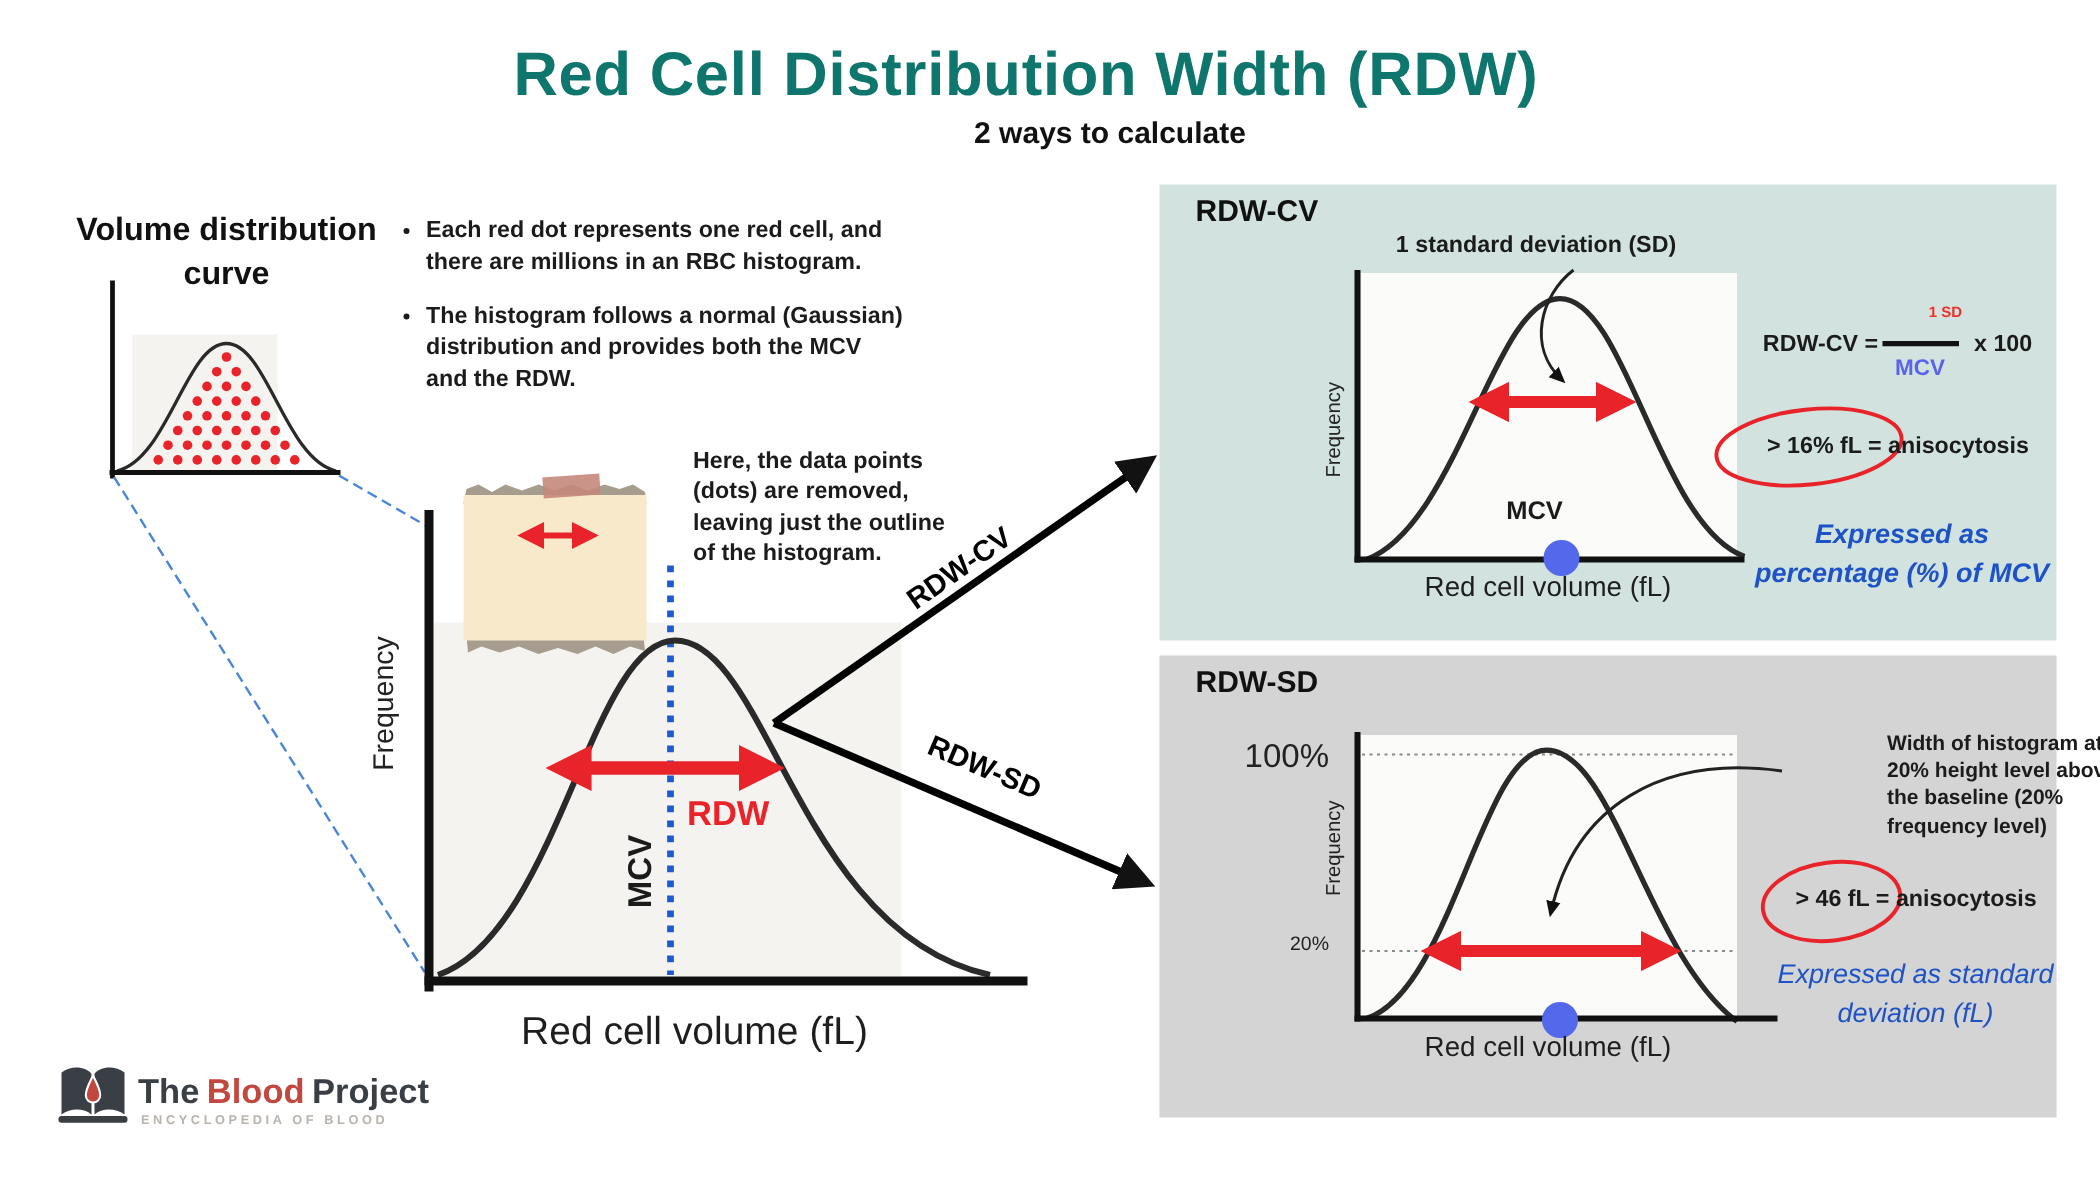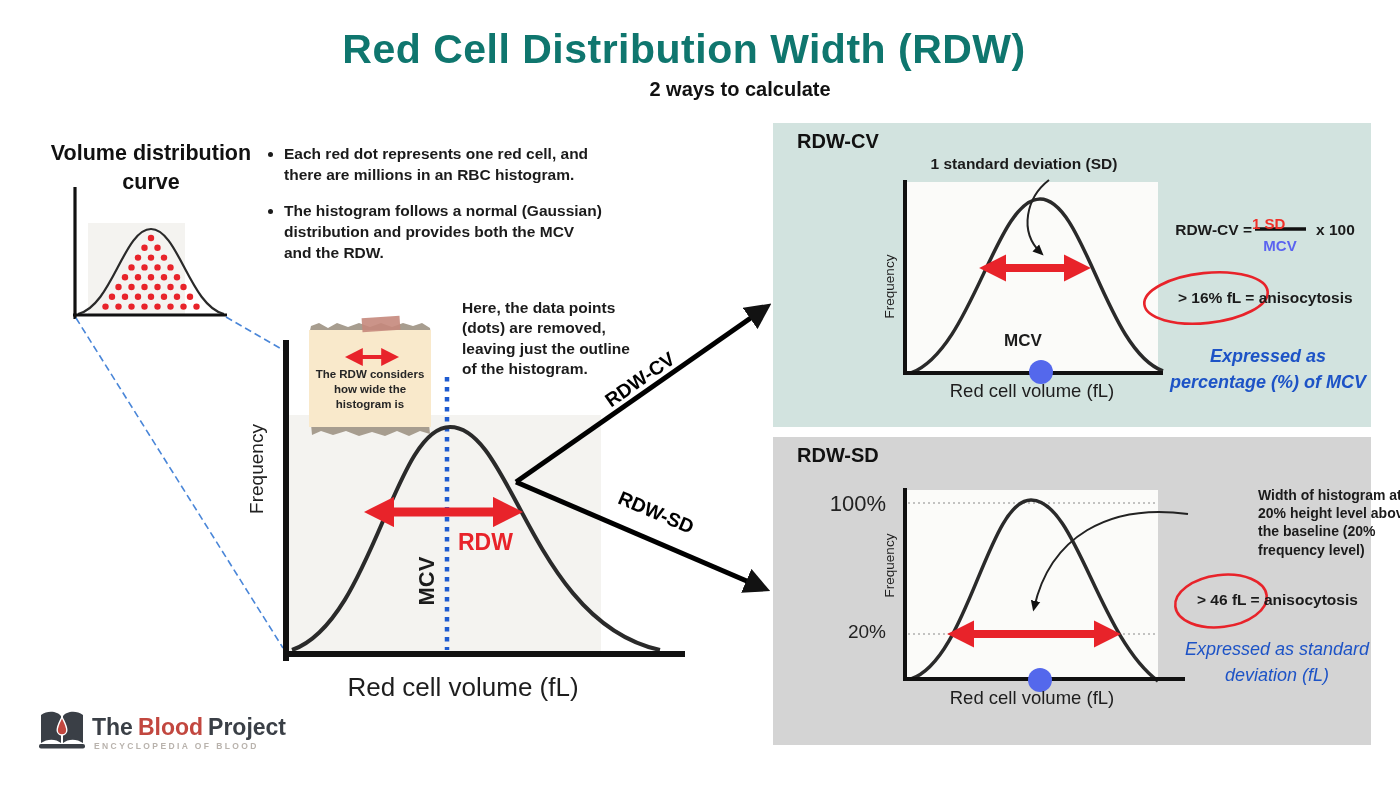--- a/index.html
+++ b/index.html
@@ -31,23 +31,23 @@
   #branch-sd-label{left:594px;top:501px;width:124px;font-size:19.5px;font-weight:bold;text-align:center;transform:rotate(23deg);color:#000;}
   #cv-title{left:797px;top:130px;font-size:20px;font-weight:bold;color:#111;}
   #sd-title{left:797px;top:444px;font-size:20px;font-weight:bold;color:#111;}
   #cv-sd-annot{left:919px;top:155px;width:210px;font-size:15.5px;font-weight:bold;text-align:center;}
   #cv-freq{left:844px;top:279px;width:90px;font-size:13.5px;text-align:center;transform:rotate(-90deg);color:#222;}
   #sd-freq{left:844px;top:558px;width:90px;font-size:13.5px;text-align:center;transform:rotate(-90deg);color:#222;}
   #cv-mcv{left:993px;top:331px;width:60px;font-size:17px;font-weight:bold;text-align:center;}
   #cv-xlabel{left:932px;top:380px;width:200px;font-size:18.5px;font-weight:500;text-align:center;color:#1e1e1e;}
   #sd-xlabel{left:932px;top:687px;width:200px;font-size:18.5px;font-weight:500;text-align:center;color:#1e1e1e;}
   #sd-tick100{left:818px;top:491px;width:68px;font-size:22px;text-align:right;color:#222;}
-  #sd-tick20{left:818px;top:621px;width:68px;font-size:19px;text-align:right;color:#222;}
+  #sd-tick20{left:818px;top:621px;width:68px;font-size:13px;text-align:right;color:#222;}
   #formula-lhs{left:1158px;top:221px;width:94px;font-size:15.5px;font-weight:bold;text-align:right;}
-  #formula-num{left:1252px;top:215px;width:56px;font-size:15px;font-weight:bold;text-align:left;color:var(--formula-red);}
+  #formula-num{left:1252px;top:203px;width:56px;font-size:10px;font-weight:bold;text-align:right;color:var(--formula-red);}
   #formula-den{left:1252px;top:237px;width:56px;font-size:15px;font-weight:bold;text-align:center;color:var(--formula-blue);}
   #formula-mult{left:1316px;top:221px;font-size:15.5px;font-weight:bold;}
   #cv-threshold{left:1178px;top:289px;font-size:15.5px;font-weight:bold;}
   #cv-expressed{left:1166px;top:343px;width:204px;font-size:18px;font-weight:bold;font-style:italic;text-align:center;line-height:1.45;color:var(--blue-text);}
   #sd-annotation{left:1258px;top:486px;width:168px;font-size:14px;font-weight:bold;line-height:1.3;}
   #sd-threshold{left:1197px;top:591px;font-size:15.5px;font-weight:bold;}
   #sd-expressed{left:1170px;top:636px;width:214px;font-size:18px;font-weight:normal;font-style:italic;text-align:center;line-height:1.45;color:var(--blue-text);}
   #logo{left:38px;top:708px;width:300px;height:56px;}
   #logo-text{position:absolute;left:54px;top:6px;white-space:nowrap;
              font-family:Liberation Sans, sans-serif;font-size:23px;font-weight:bold;color:var(--logo-dark);}
@@ -182,21 +182,20 @@
 
   <div class="t" id="page-title">Red Cell Distribution Width (RDW)</div>
   <div class="t" id="page-subtitle">2 ways to calculate</div>
 
   <div class="t" id="vol-heading">Volume distribution curve</div>
   <ul class="t" id="intro-bullets">
     <li>Each red dot represents one red cell, and there are millions in an RBC histogram.</li>
     <li>The histogram follows a normal (Gaussian) distribution and provides both the MCV and the RDW.</li>
   </ul>
   <div class="t" id="removed-text">Here, the data points (dots) are removed, leaving just the outline of the histogram.</div>
-  <div class="t" id="note-text">The RDW considers how wide the histogram is</div>
 
   <div class="t" id="main-freq">Frequency</div>
   <div class="t" id="main-mcv">MCV</div>
   <div class="t" id="main-rdw">RDW</div>
   <div class="t" id="main-xlabel">Red cell volume (fL)</div>
 
   <div class="t" id="branch-cv-label">RDW-CV</div>
   <div class="t" id="branch-sd-label">RDW-SD</div>
 
   <div class="t" id="cv-title">RDW-CV</div>

